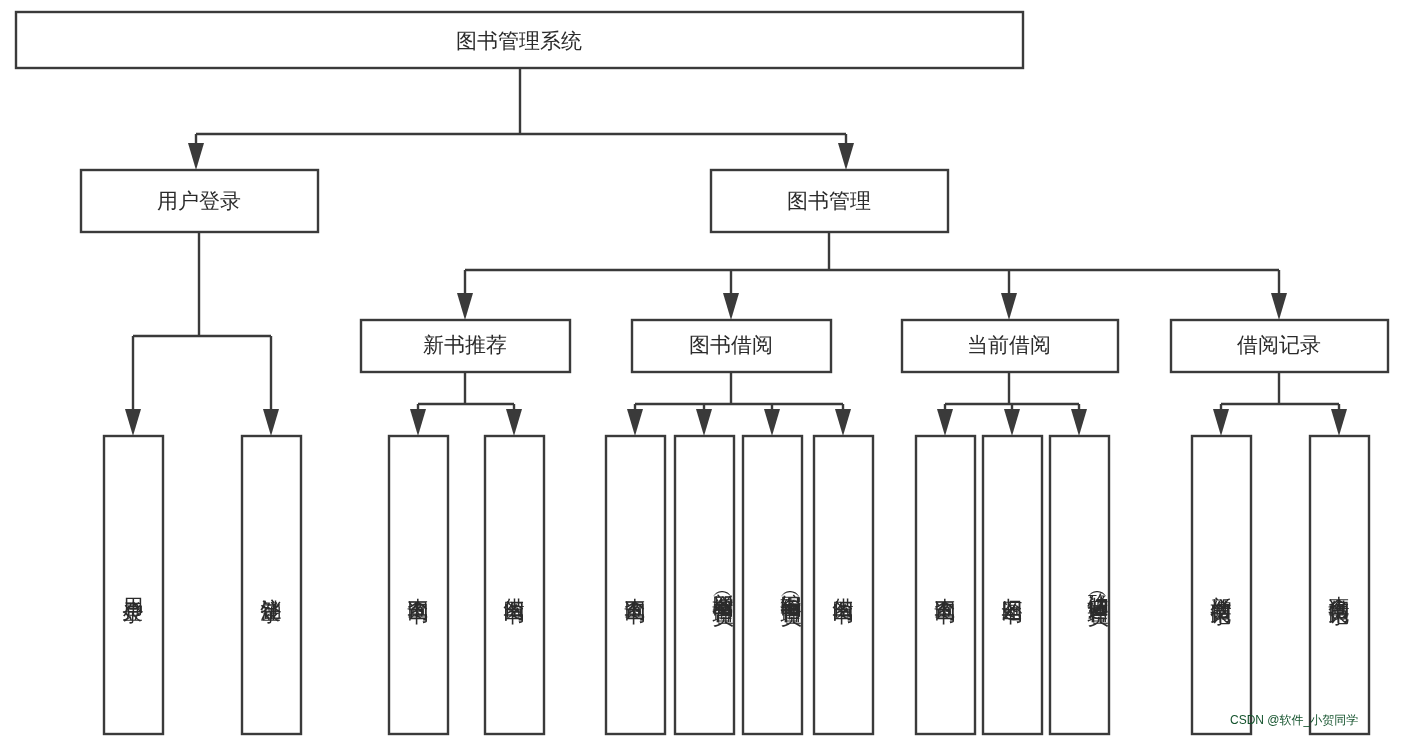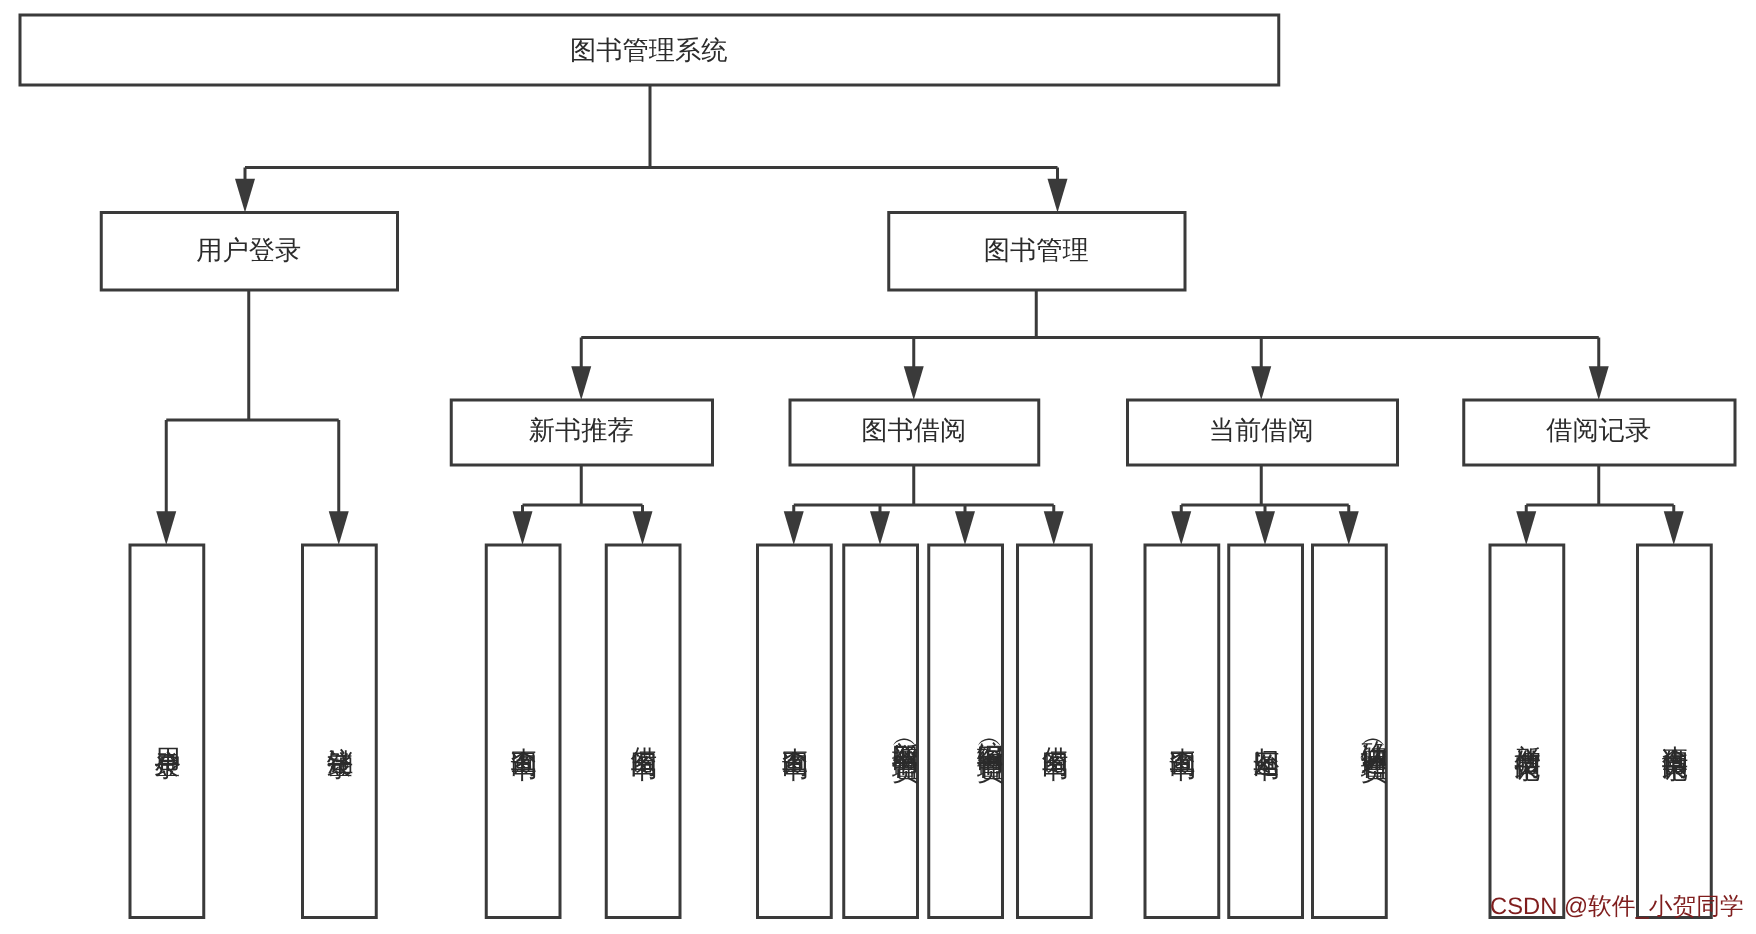--- a/index.html
+++ b/index.html
@@ -60,25 +60,26 @@
     line-height: 1;
     white-space: nowrap;
     display: flex;
     align-items: center;
     justify-content: center;
     pointer-events: none;
   }
   .watermark {
     position: absolute;
     font-family: "Liberation Sans", "DejaVu Sans", sans-serif;
-    font-size: 19px;
-    color: #7f1d1d;
+    font-size: 12px;
+    color: #14532d;
     white-space: nowrap;
     left: 1192px;
     top: 712px;
+    padding-left: 38px;
   }
 </style>
 </head>
 <body>
 
 <div id="diagram-root">
 
   <svg id="diagram-svg" viewBox="0 0 1405 747">
 
     <g>

